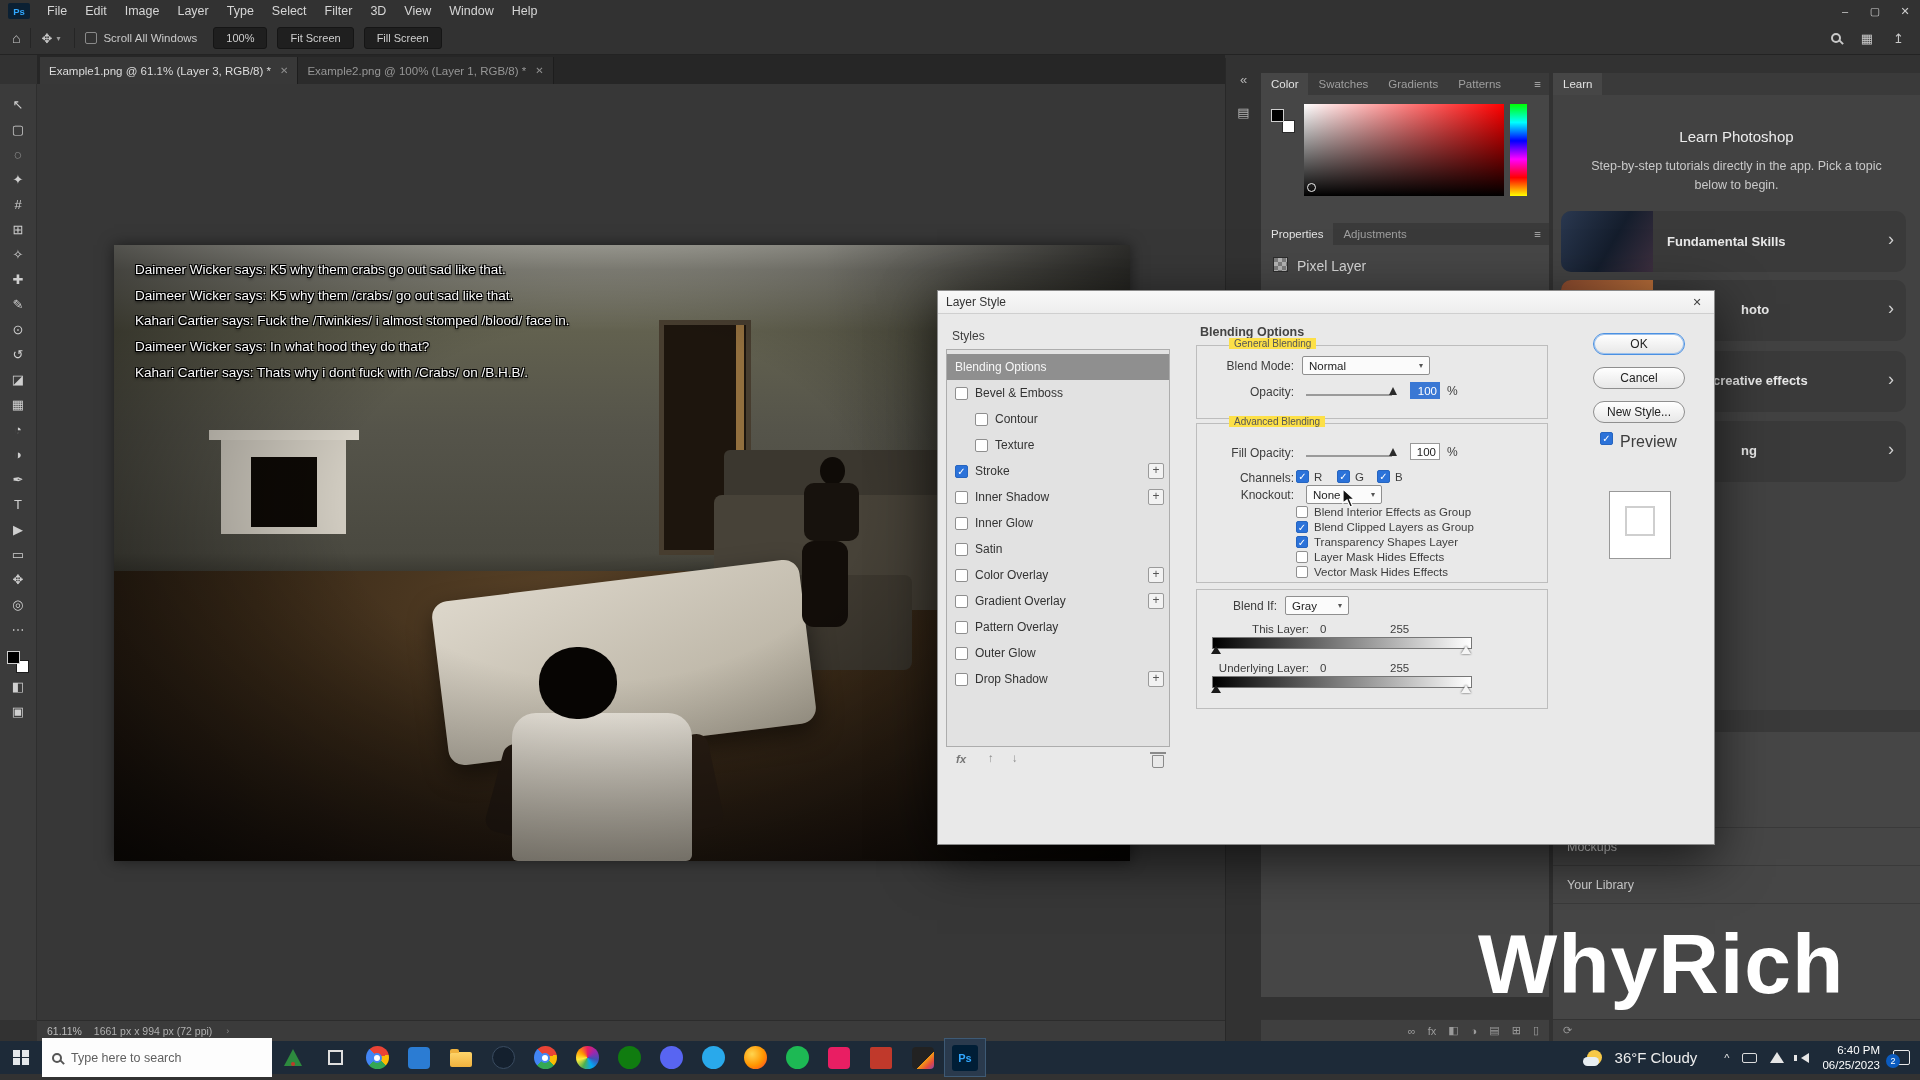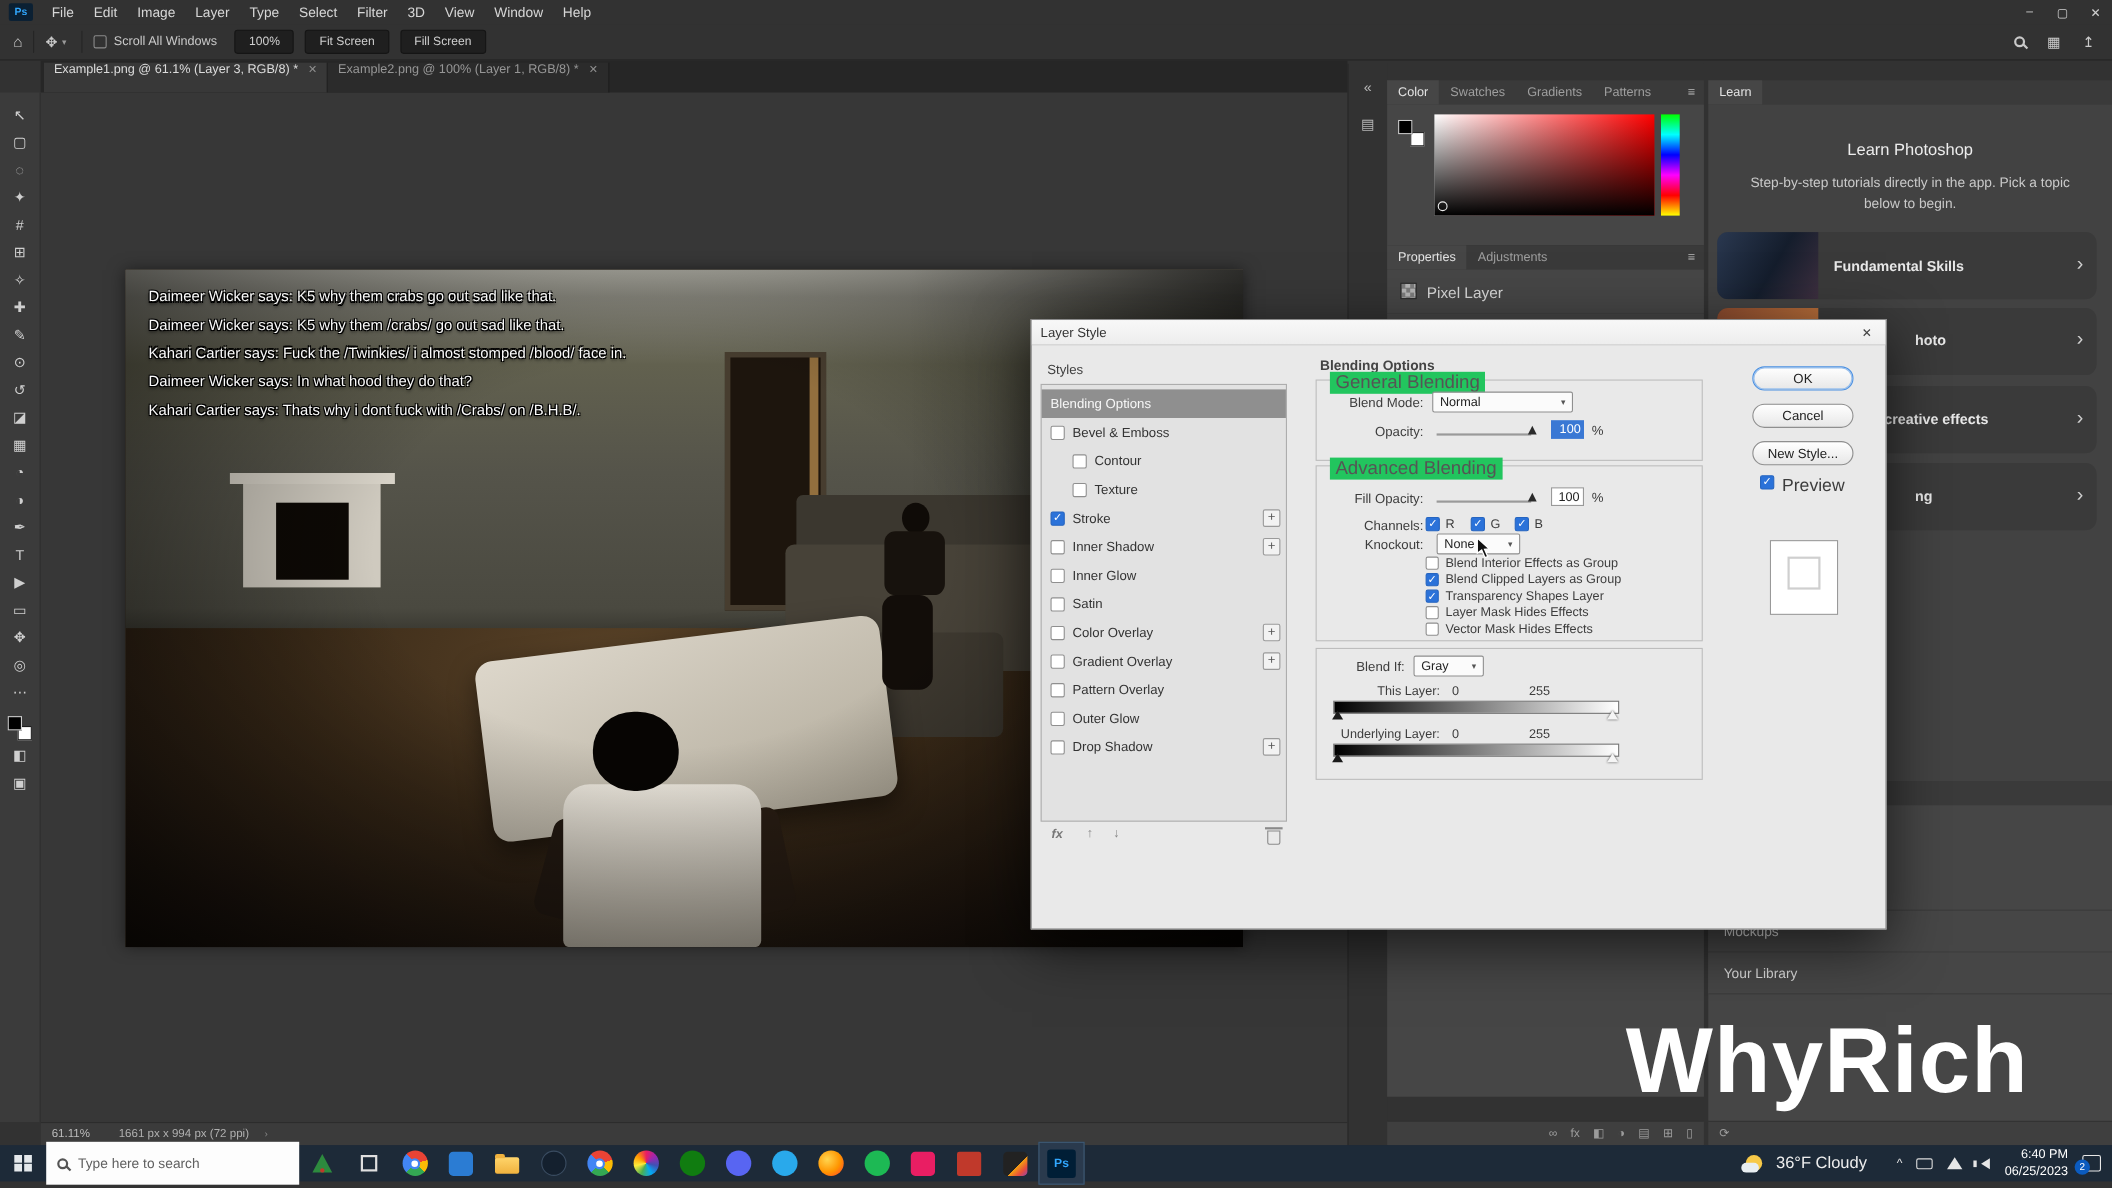--- a/index.html
+++ b/index.html
@@ -14,21 +14,21 @@
   .winctl span{width:30px;height:22px;display:flex;align-items:center;justify-content:center;font-size:11px;color:#cfcfcf}
   
   .optionsbar{position:absolute;top:22px;left:0;width:1920px;height:33px;background:#323232;border-bottom:1px solid #232323;display:flex;align-items:center;font-size:11.5px;color:#c9c9c9;z-index:55}
   .optbtn{background:#1f1f1f;border:1px solid #151515;color:#cfcfcf;font-size:11px;padding:4px 12px;border-radius:3px;margin-right:10px}
   .vdiv{width:1px;height:20px;background:#252525;margin:0 10px}
   .cb-dark{width:12px;height:12px;border:1px solid #8a8a8a;border-radius:2px;margin-right:6px}
   .mag{width:10px;height:10px;border:2px solid #c9c9c9;border-radius:50%;position:relative}
   .mag:after{content:"";position:absolute;width:6px;height:2px;background:#c9c9c9;transform:rotate(45deg);right:-5px;bottom:-2px}
   
   .tabbar{position:absolute;top:55px;left:37px;width:1188px;height:29px;background:#262626;display:flex;align-items:flex-end;padding-left:3px;z-index:40}
-  .dtab{height:27px;display:flex;align-items:flex-start;padding:0 9px;font-size:11.5px;border-right:1px solid #1d1d1d;white-space:nowrap}
+  .dtab{height:27px;display:flex;align-items:center;padding:0 9px;font-size:11.5px;border-right:1px solid #1d1d1d;white-space:nowrap}
   .dtab .x{margin-left:9px;font-size:10px;color:#8f8f8f}
   .dtab.active{background:#383838;color:#dcdcdc}
   .dtab.inactive{background:#2b2b2b;color:#969696}
   
   .toolbar{position:absolute;left:0;top:84px;width:37px;height:936px;background:#3b3b3b;border-right:1px solid #2e2e2e;z-index:45;display:flex;flex-direction:column;align-items:center;padding-top:8px}
   .tool{width:26px;height:25px;display:flex;align-items:center;justify-content:center;font-size:13px;color:#cfcfcf}
   .fgbg{position:relative;width:24px;height:24px;margin-top:8px}
   .fgbg .bgc{position:absolute;right:1px;bottom:1px;width:13px;height:13px;background:#fff;border:1px solid #1c1c1c}
   .fgbg .fgc{position:absolute;left:1px;top:1px;width:13px;height:13px;background:#000;border:1px solid #cfcfcf}
   
@@ -64,21 +64,21 @@
   .dclose{margin-left:auto;width:34px;height:23px;display:flex;align-items:center;justify-content:center;font-size:11px;color:#444}
   .stylesbox{position:absolute;left:8px;top:58px;width:224px;height:398px;background:#e2e2e2;border:1px solid #adadad}
   .srow{height:26px;display:flex;align-items:center;padding:0 5px 0 8px;font-size:12px;color:#333}
   .srow.sel{background:#8f8f8f;color:#f7f7f7}
   .srow.ind{padding-left:28px}
   .dcb{width:13px;height:13px;background:#fff;border:1px solid #8f8f8f;border-radius:2px;font-size:10px;line-height:11px;text-align:center;color:#fff;flex:none}
   .dcb.on{background:#2b72d9;border-color:#2665c0}
   .slabel{margin-left:7px;white-space:nowrap}
   .plusbox{margin-left:auto;width:16px;height:16px;border:1px solid #9a9a9a;background:#f2f2f2;border-radius:2px;color:#555;font-size:12px;line-height:13px;text-align:center;flex:none}
   .group{position:absolute;left:258px;width:352px;border:1px solid #bdbdbd}
-  .legend{position:absolute;top:-8px;left:12px;background:#22c55e;padding:0 5px;font-size:17px;color:#555;white-space:nowrap}
+  .legend{position:absolute;top:-8px;left:32px;background:#fde047;padding:0 5px;font-size:10px;color:#555;white-space:nowrap}
   .dlbl{position:absolute;font-size:12px;color:#3d3d3d;text-align:right;white-space:nowrap}
   .dd{position:absolute;height:19px;background:#fbfbfb;border:1px solid #8f8f8f;border-radius:2px;font-size:11.5px;color:#222;display:flex;align-items:center;padding:0 6px;white-space:nowrap}
   .dd .crt{margin-left:auto;font-size:8px;color:#555;padding-left:8px}
   .track{position:absolute;height:2px;background:#9a9a9a}
   .smk{position:absolute;width:0;height:0;border-left:4px solid transparent;border-right:4px solid transparent;border-bottom:8px solid #2b2b2b}
   .valbox{position:absolute;width:30px;height:17px;font-size:11.5px;display:flex;align-items:center;justify-content:flex-end;padding-right:3px}
   .valbox.blue{background:#3a78d4;color:#fff}
   .valbox.white{background:#fff;border:1px solid #999;color:#222}
   .dbtn{position:absolute;width:92px;height:22px;background:linear-gradient(#ffffff,#e7e7e7);border:1px solid #8f8f8f;border-radius:11px;font-size:12px;color:#222;display:flex;align-items:center;justify-content:center}
   .dbtn.focus{border-color:#4a90e2;box-shadow:0 0 0 1px #9cc1ec inset}
@@ -232,21 +232,21 @@
     <div class="abs" style="left:21px;top:12px">
       <div class="chatline">Daimeer Wicker says: K5 why them crabs go out sad like that.</div>
       <div class="chatline">Daimeer Wicker says: K5 why them /crabs/ go out sad like that.</div>
       <div class="chatline">Kahari Cartier says: Fuck the /Twinkies/ i almost stomped /blood/ face in.</div>
       <div class="chatline">Daimeer Wicker says: In what hood they do that?</div>
       <div class="chatline">Kahari Cartier says: Thats why i dont fuck with /Crabs/ on /B.H.B/.</div>
     </div>
   </div>
   <div class="statusbar">
     <span style="margin-left:10px">61.11%</span>
-    <span style="margin-left:26px;color:#b0b0b0">1661 px x 994 px (72 ppi)</span>
+    <span style="margin-left:12px;color:#b0b0b0">1661 px x 994 px (72 ppi)</span>
     <span style="margin-left:14px;color:#8a8a8a;font-size:9px">›</span>
   </div>
 </div>
 
 <div class="dockstrip">
   <span>«</span>
   <span>▤</span>
 </div>
 
 <div class="col1">

